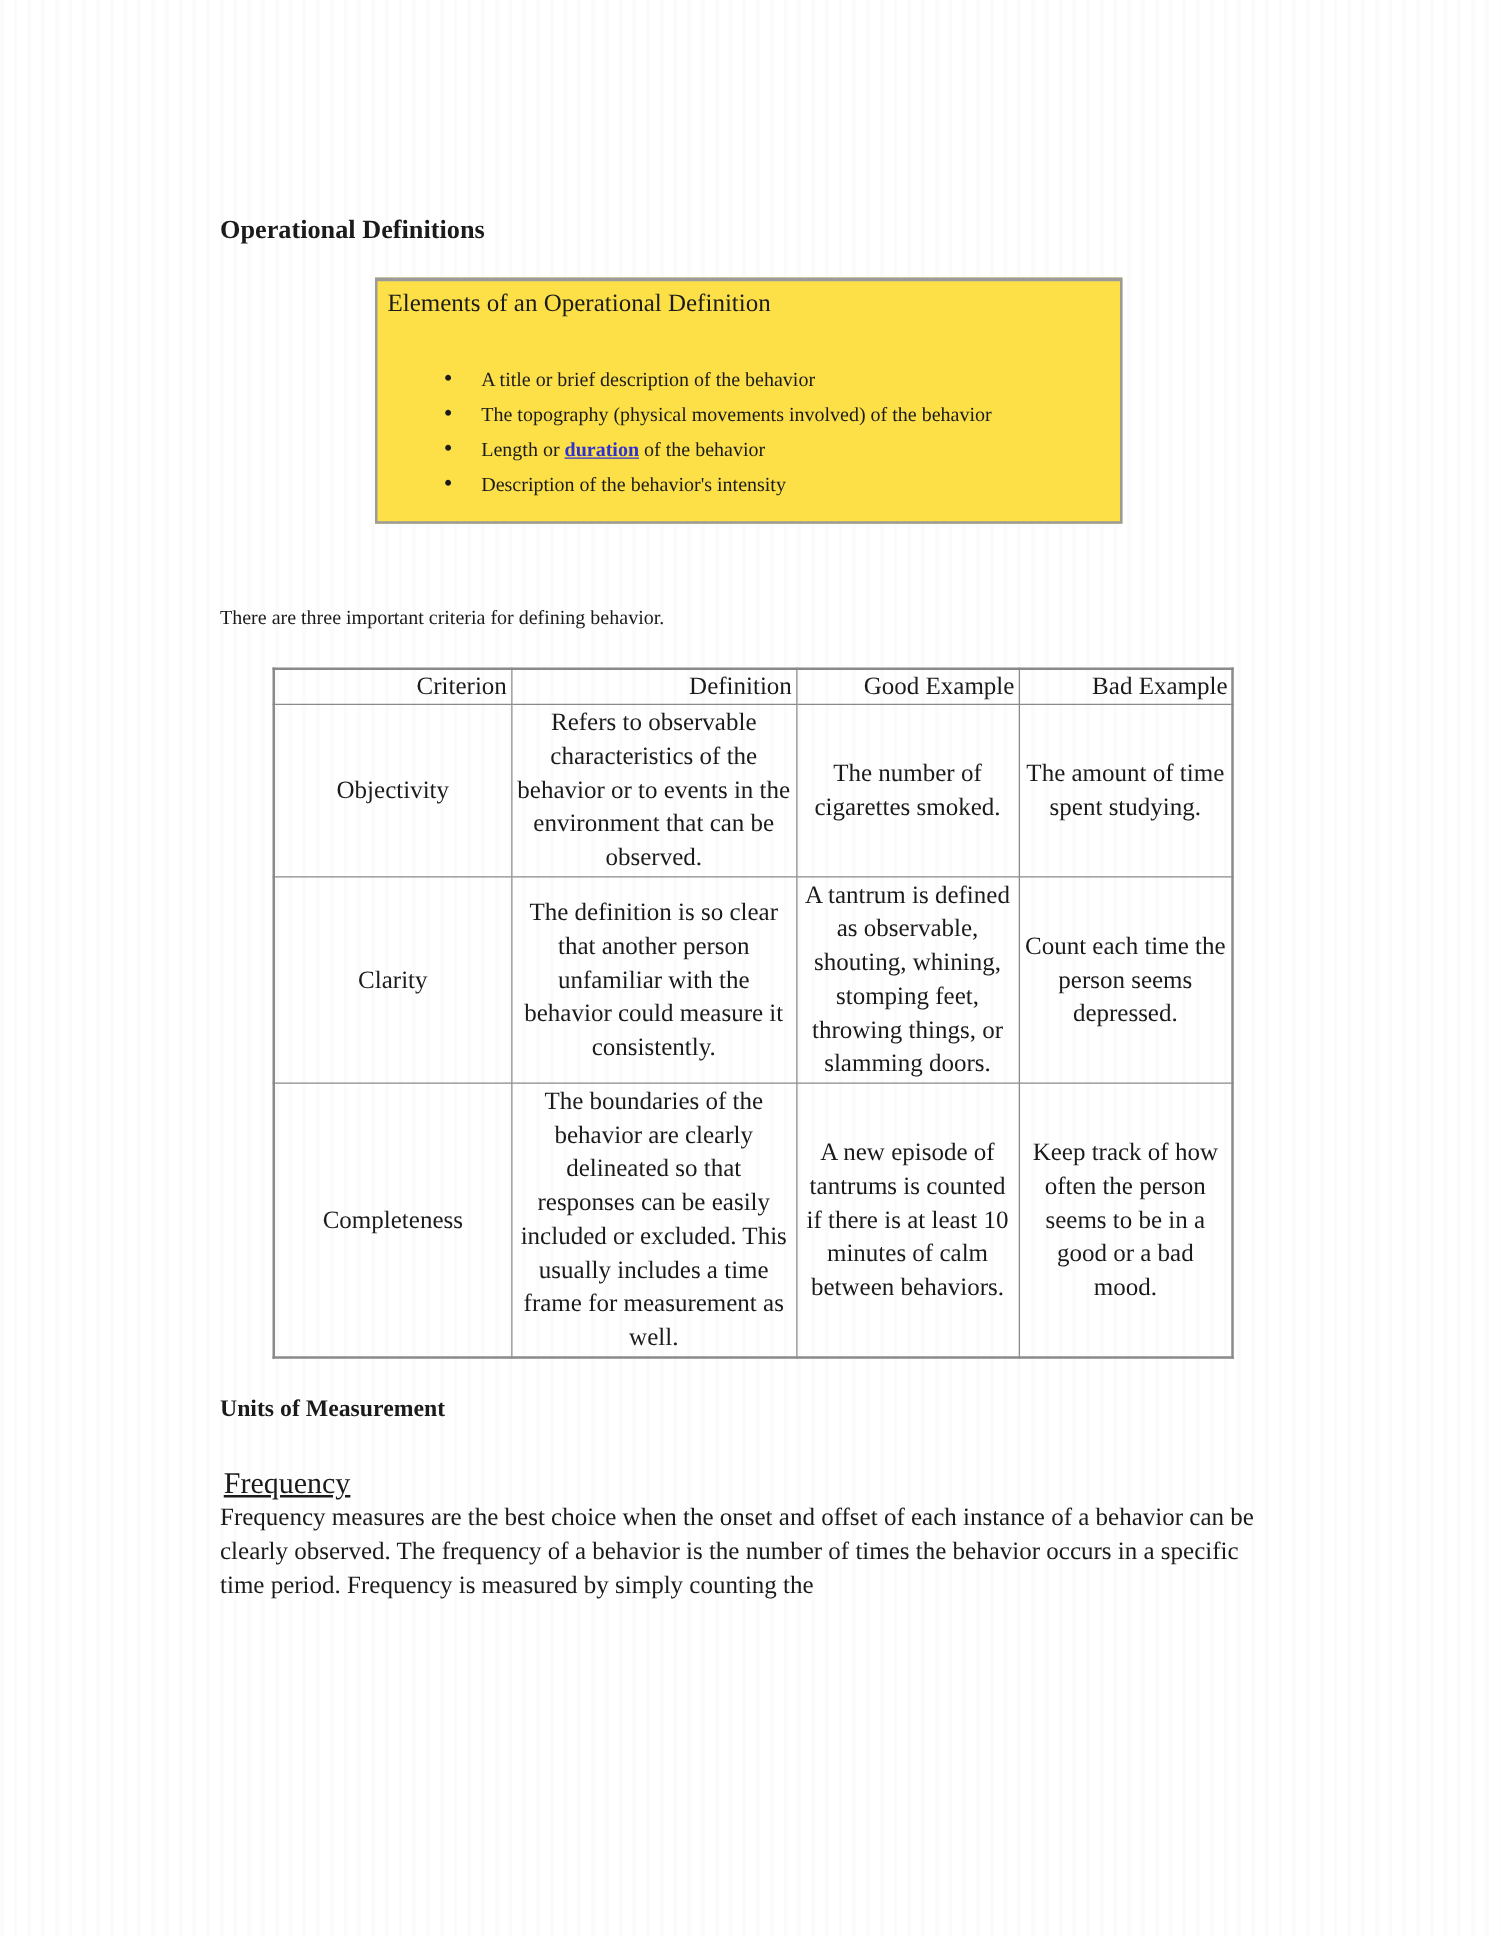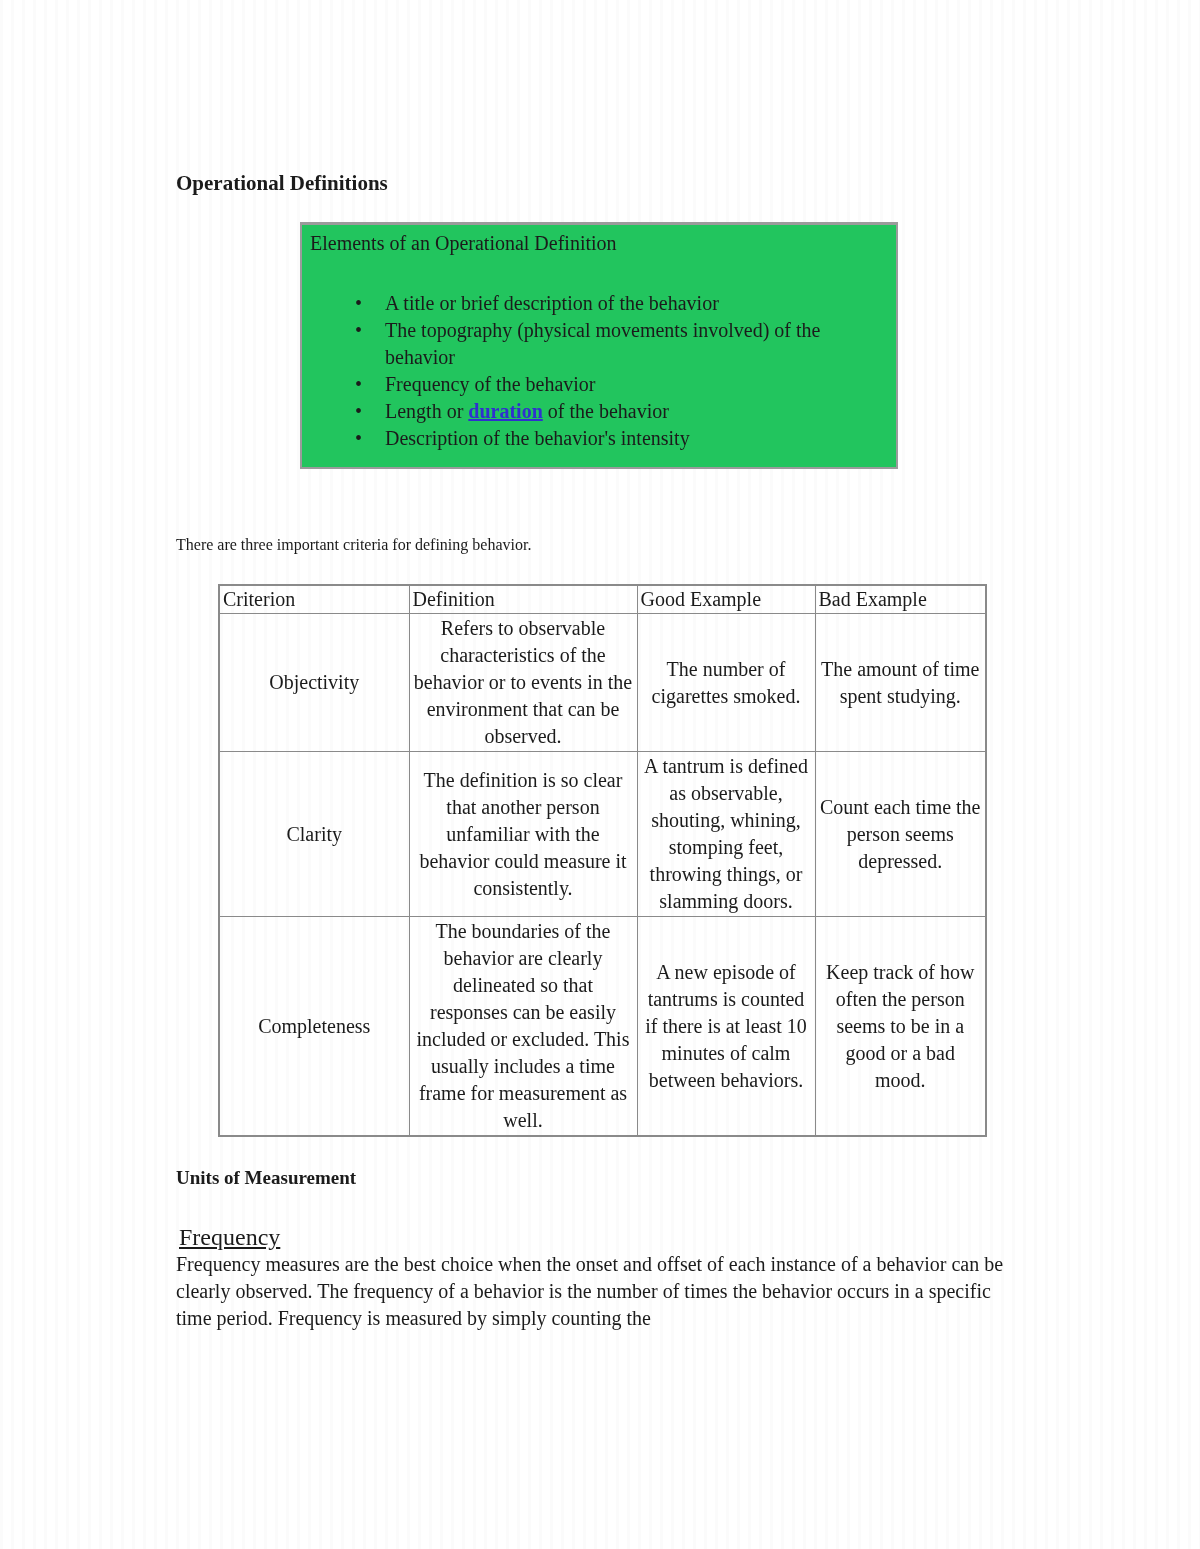--- a/index.html
+++ b/index.html
@@ -22,30 +22,30 @@
   .page{width:1087px;height:1549px;padding:170px 4px 0 176px;}
 
   .title{
     margin:0;font-size:21px;line-height:26px;font-weight:bold;
   }
 
   .elements-box{
     width:598px;margin:26px 0 0 124px;
     border:2px solid var(--box-border);
     border-top-width:3px;
-    background:#22c55e;
+    background:#fde047;
     padding:5px 8px 15px 8px;
   }
   .box-heading{
     font-size:20px;line-height:27px;
   }
   .elements-list{
     margin:33px 0 0 0;
     padding:0 0 0 75px;
-    font-size:20px;line-height:27px;
+    font-size:16px;line-height:27px;
     list-style:none;
   }
   .elements-list li::before{
     content:"\2022";
     display:inline-block;width:30px;margin-left:-30px;
     font-size:20px;
   }
   a.doc-link{
     color:var(--link);text-decoration:underline;cursor:pointer;font-weight:bold;
   }
@@ -63,21 +63,21 @@
     border:2px solid var(--border);
   }
   table.criteria th, table.criteria td{
     border:1px solid var(--border);
     padding:1px 3px;
     vertical-align:middle;
     overflow:hidden;
     text-align:center;
   }
   table.criteria th{
-    font-weight:normal;text-align:left;height:28px;padding:0 3px;
+    font-weight:normal;text-align:right;height:28px;padding:0 3px;
   }
   col.c1{width:190px;} col.c2{width:228px;} col.c3{width:178px;} col.c4{width:171px;}
 
   .units-heading{
     margin:29px 0 0 0;font-size:19px;line-height:24px;font-weight:bold;
   }
   .freq-heading{
     margin:34px 0 0 0;padding-left:3px;
     font-size:24px;line-height:27px;
     text-decoration:underline;
@@ -92,21 +92,20 @@
 
 <div class="page">
 
   <h1 class="title">Operational Definitions</h1>
 
   <div class="elements-box">
     <div class="box-heading">Elements of an Operational Definition</div>
     <ul class="elements-list">
       <li>A title or brief description of the behavior</li>
       <li>The topography (physical movements involved) of the behavior</li>
-      <li>Frequency of the behavior</li>
       <li><span>Length or </span><a class="doc-link" href="#">duration</a><span> of the behavior</span></li>
       <li>Description of the behavior's intensity</li>
     </ul>
   </div>
 
   <p class="intro">There are three important criteria for defining behavior.</p>
 
   <table class="criteria">
     <colgroup>
       <col class="c1">

